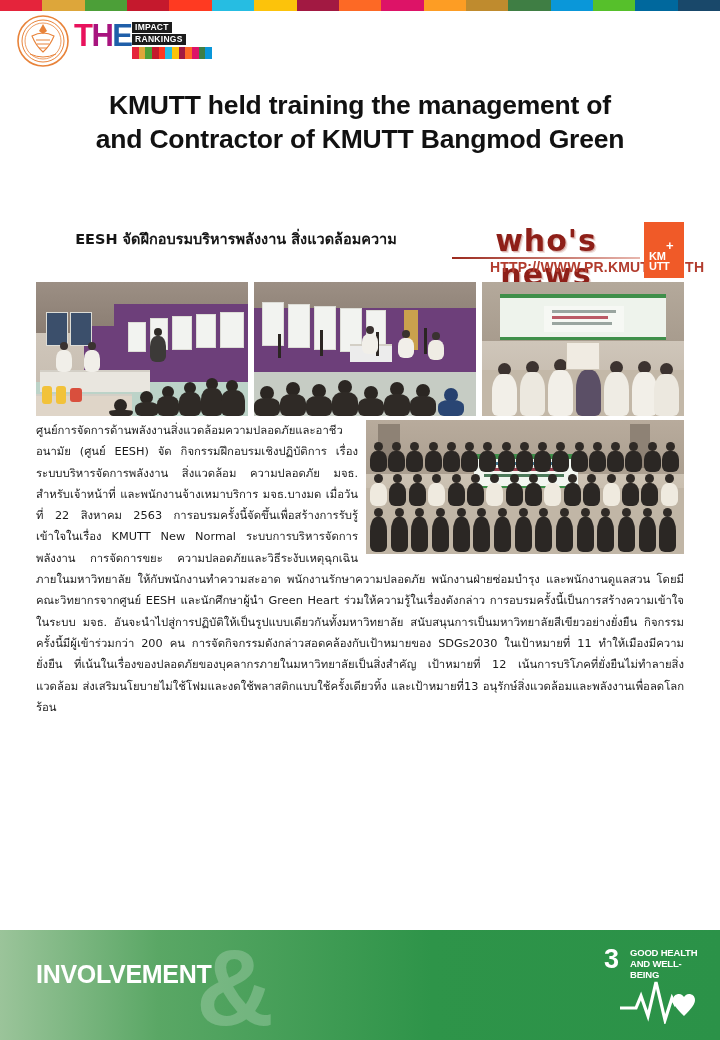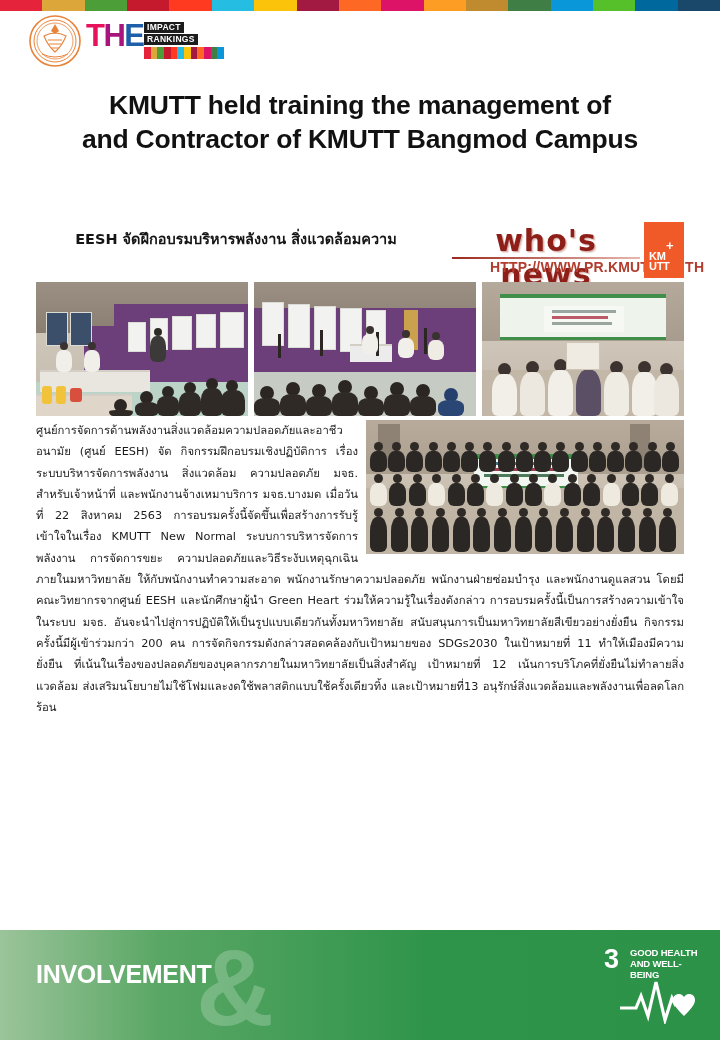--- a/index.html
+++ b/index.html
@@ -25,21 +25,21 @@
   }
   .band-svg { position:absolute; top:0; left:0; }
   .univ-name {
     position:absolute; top:11px; right:16px; height:45px;
     display:flex; align-items:center;
     color:#ffffff; font-size:13.5px; font-weight:bold;
     letter-spacing:.1px; white-space:nowrap;
   }
 
   
-  .the-logo { position:absolute; top:14px; left:24px; width:200px; height:52px; }
+  .the-logo { position:absolute; top:14px; left:12px; width:200px; height:52px; }
   .seal { position:absolute; top:0; left:4px; width:54px; height:54px; }
   .the-block { position:absolute; top:6px; left:62px; width:138px; height:44px; }
   .the-word {
     position:absolute; top:0; left:0;
     font-family:"Liberation Sans", sans-serif;
     font-weight:bold; font-size:31px; line-height:31px;
     letter-spacing:-1.5px;
   }
   .the-word .t { color:#e8125c; }
   .the-word .h { color:#a8147e; }
@@ -204,21 +204,21 @@
           <span style="background: rgb(253, 105, 37);"></span>
           <span style="background: rgb(221, 19, 103);"></span>
           <span style="background: rgb(63, 126, 68);"></span>
           <span style="background: rgb(10, 151, 217);"></span>
         </div>
     </div>
   </div>
 
   <div class="title-en">
     <div>KMUTT held training the management of</div>
-    <div>and Contractor of KMUTT Bangmod Campus</div>
+    <div>and Contractor of KMUTT Bangmod Green</div>
   </div>
 
   <div class="subtitle-th">
     <div>EESH จัดฝึกอบรมบริหารพลังงาน สิ่งแวดล้อมความ</div>
   </div>
 
   <div class="whosnews">
     <div class="wn-word">who's news</div>
     <div class="wn-rule"></div>
     <div class="wn-url">HTTP://WWW.PR.KMUTT.AC.TH</div>

